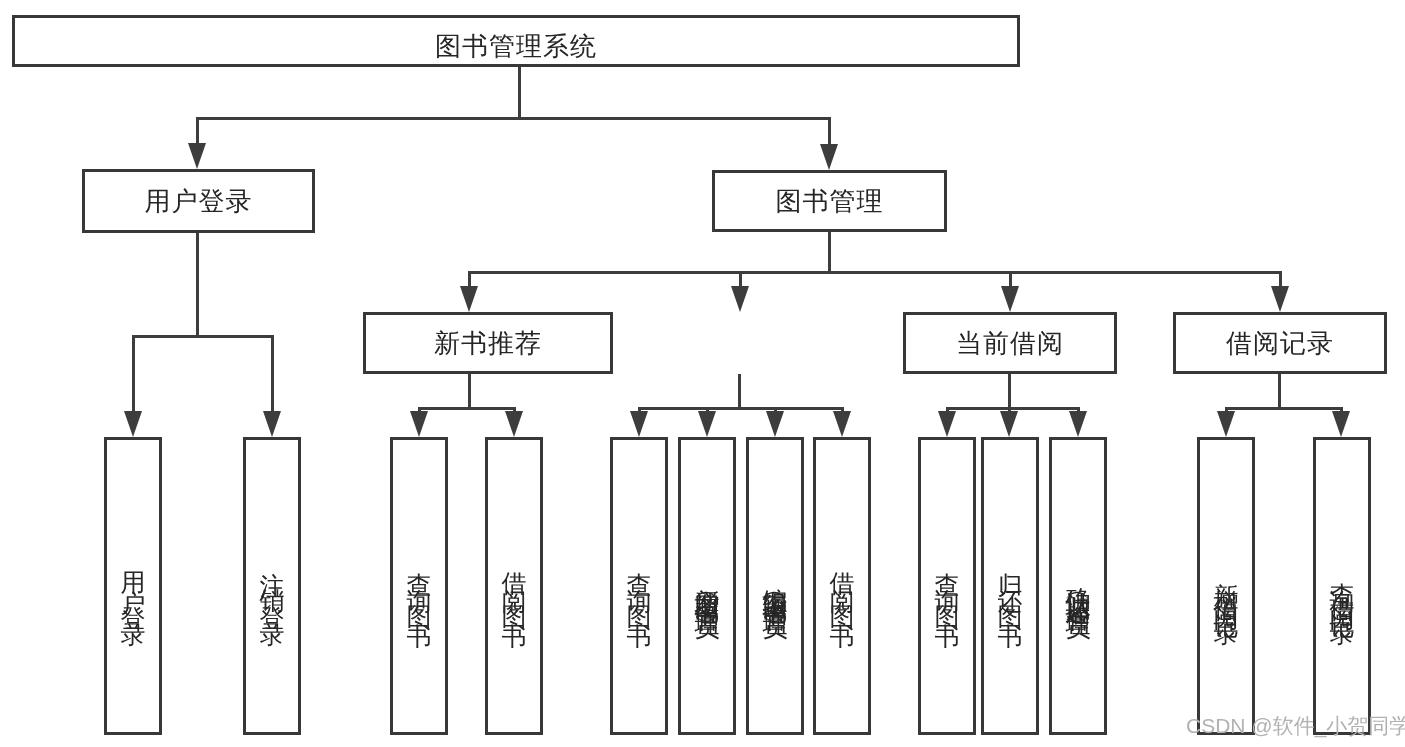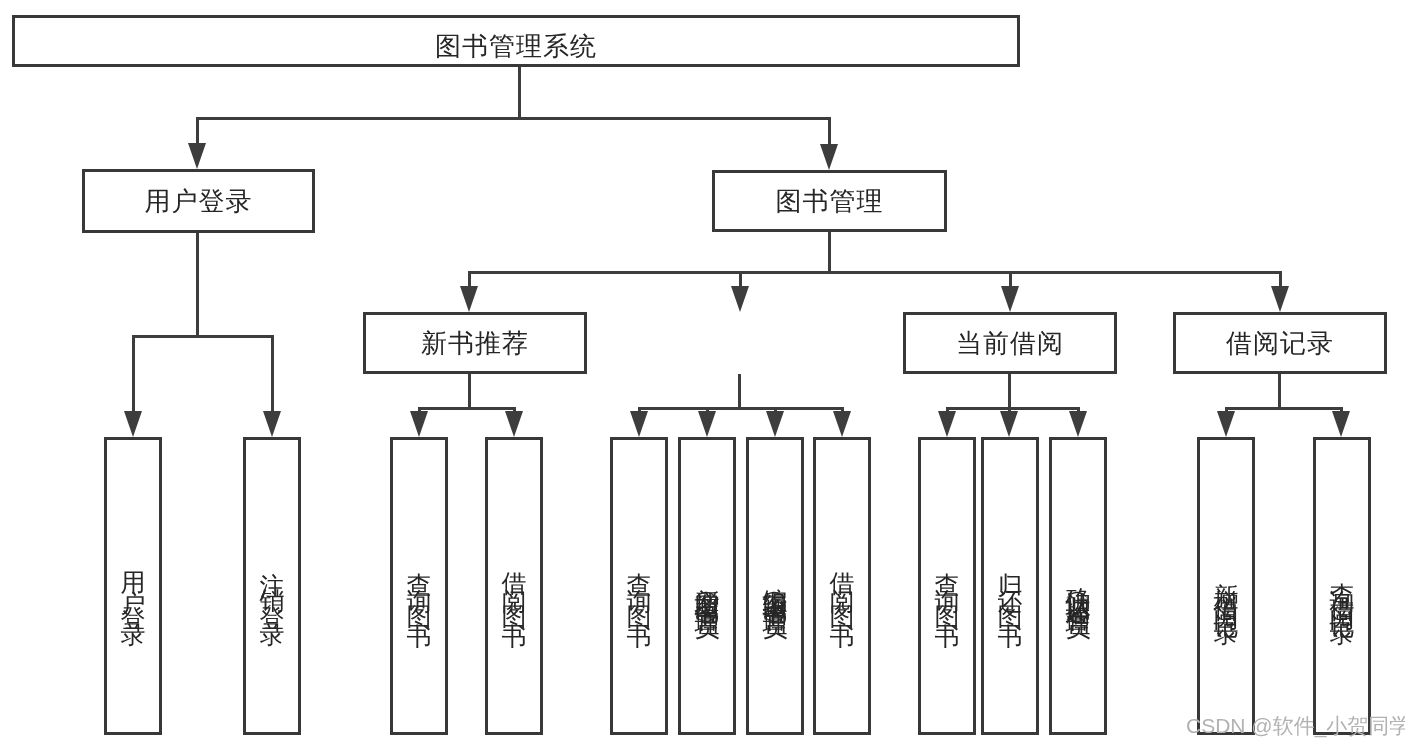--- a/index.html
+++ b/index.html
@@ -76,21 +76,21 @@
   <div class="hl" style="left:468px;top:271px;width:813px;"></div>
   <div class="vl" style="left:468px;top:271px;height:18px;"></div>
   <div class="arr" style="left:460px;top:286px;"></div>
   <div class="vl" style="left:739px;top:271px;height:18px;"></div>
   <div class="arr" style="left:731px;top:286px;"></div>
   <div class="vl" style="left:1009px;top:271px;height:18px;"></div>
   <div class="arr" style="left:1001px;top:286px;"></div>
   <div class="vl" style="left:1279px;top:271px;height:18px;"></div>
   <div class="arr" style="left:1271px;top:286px;"></div>
 
-  <div class="box h" style="left:363px;top:312px;width:224px;height:62px;">
+  <div class="box h" style="left:363px;top:312px;width:250px;height:62px;">
     <span>新书推荐</span>
   </div>
   <div class="box h" style="left:903px;top:312px;width:214px;height:62px;">
     <span>当前借阅</span>
   </div>
   <div class="box h" style="left:1173px;top:312px;width:214px;height:62px;">
     <span>借阅记录</span>
   </div>
 
   <div class="vl" style="left:468px;top:374px;height:35px;"></div>

